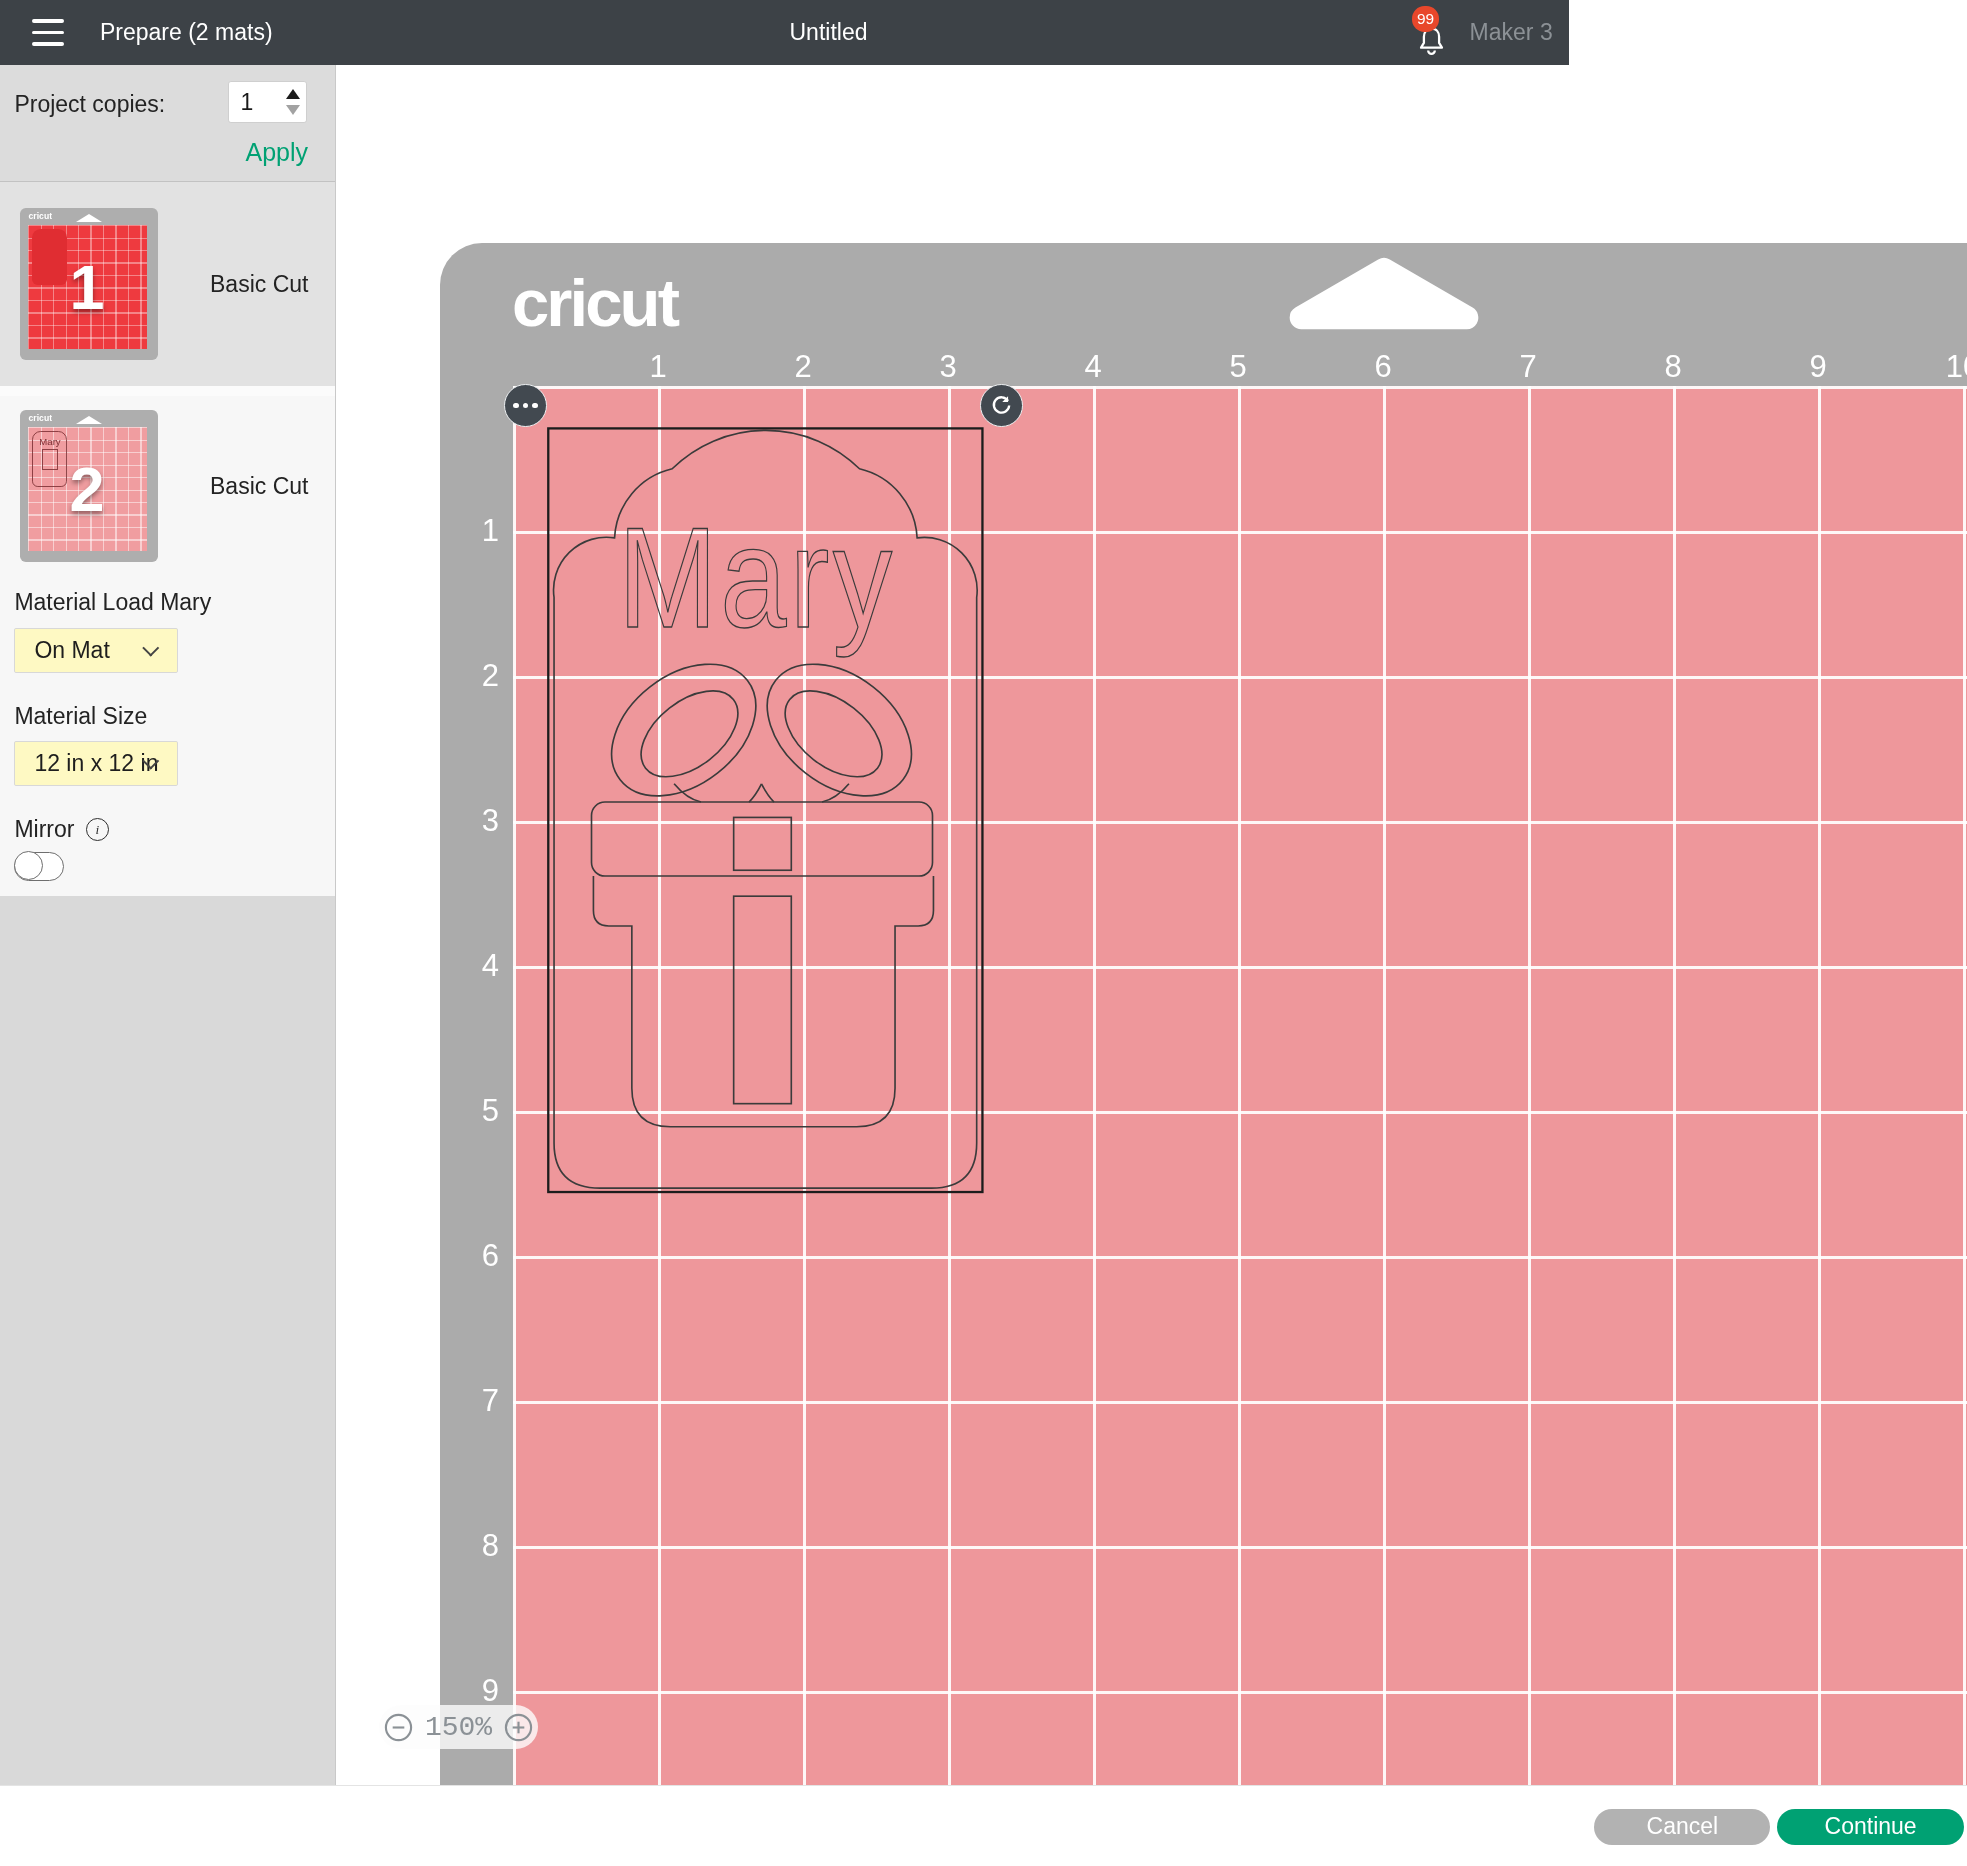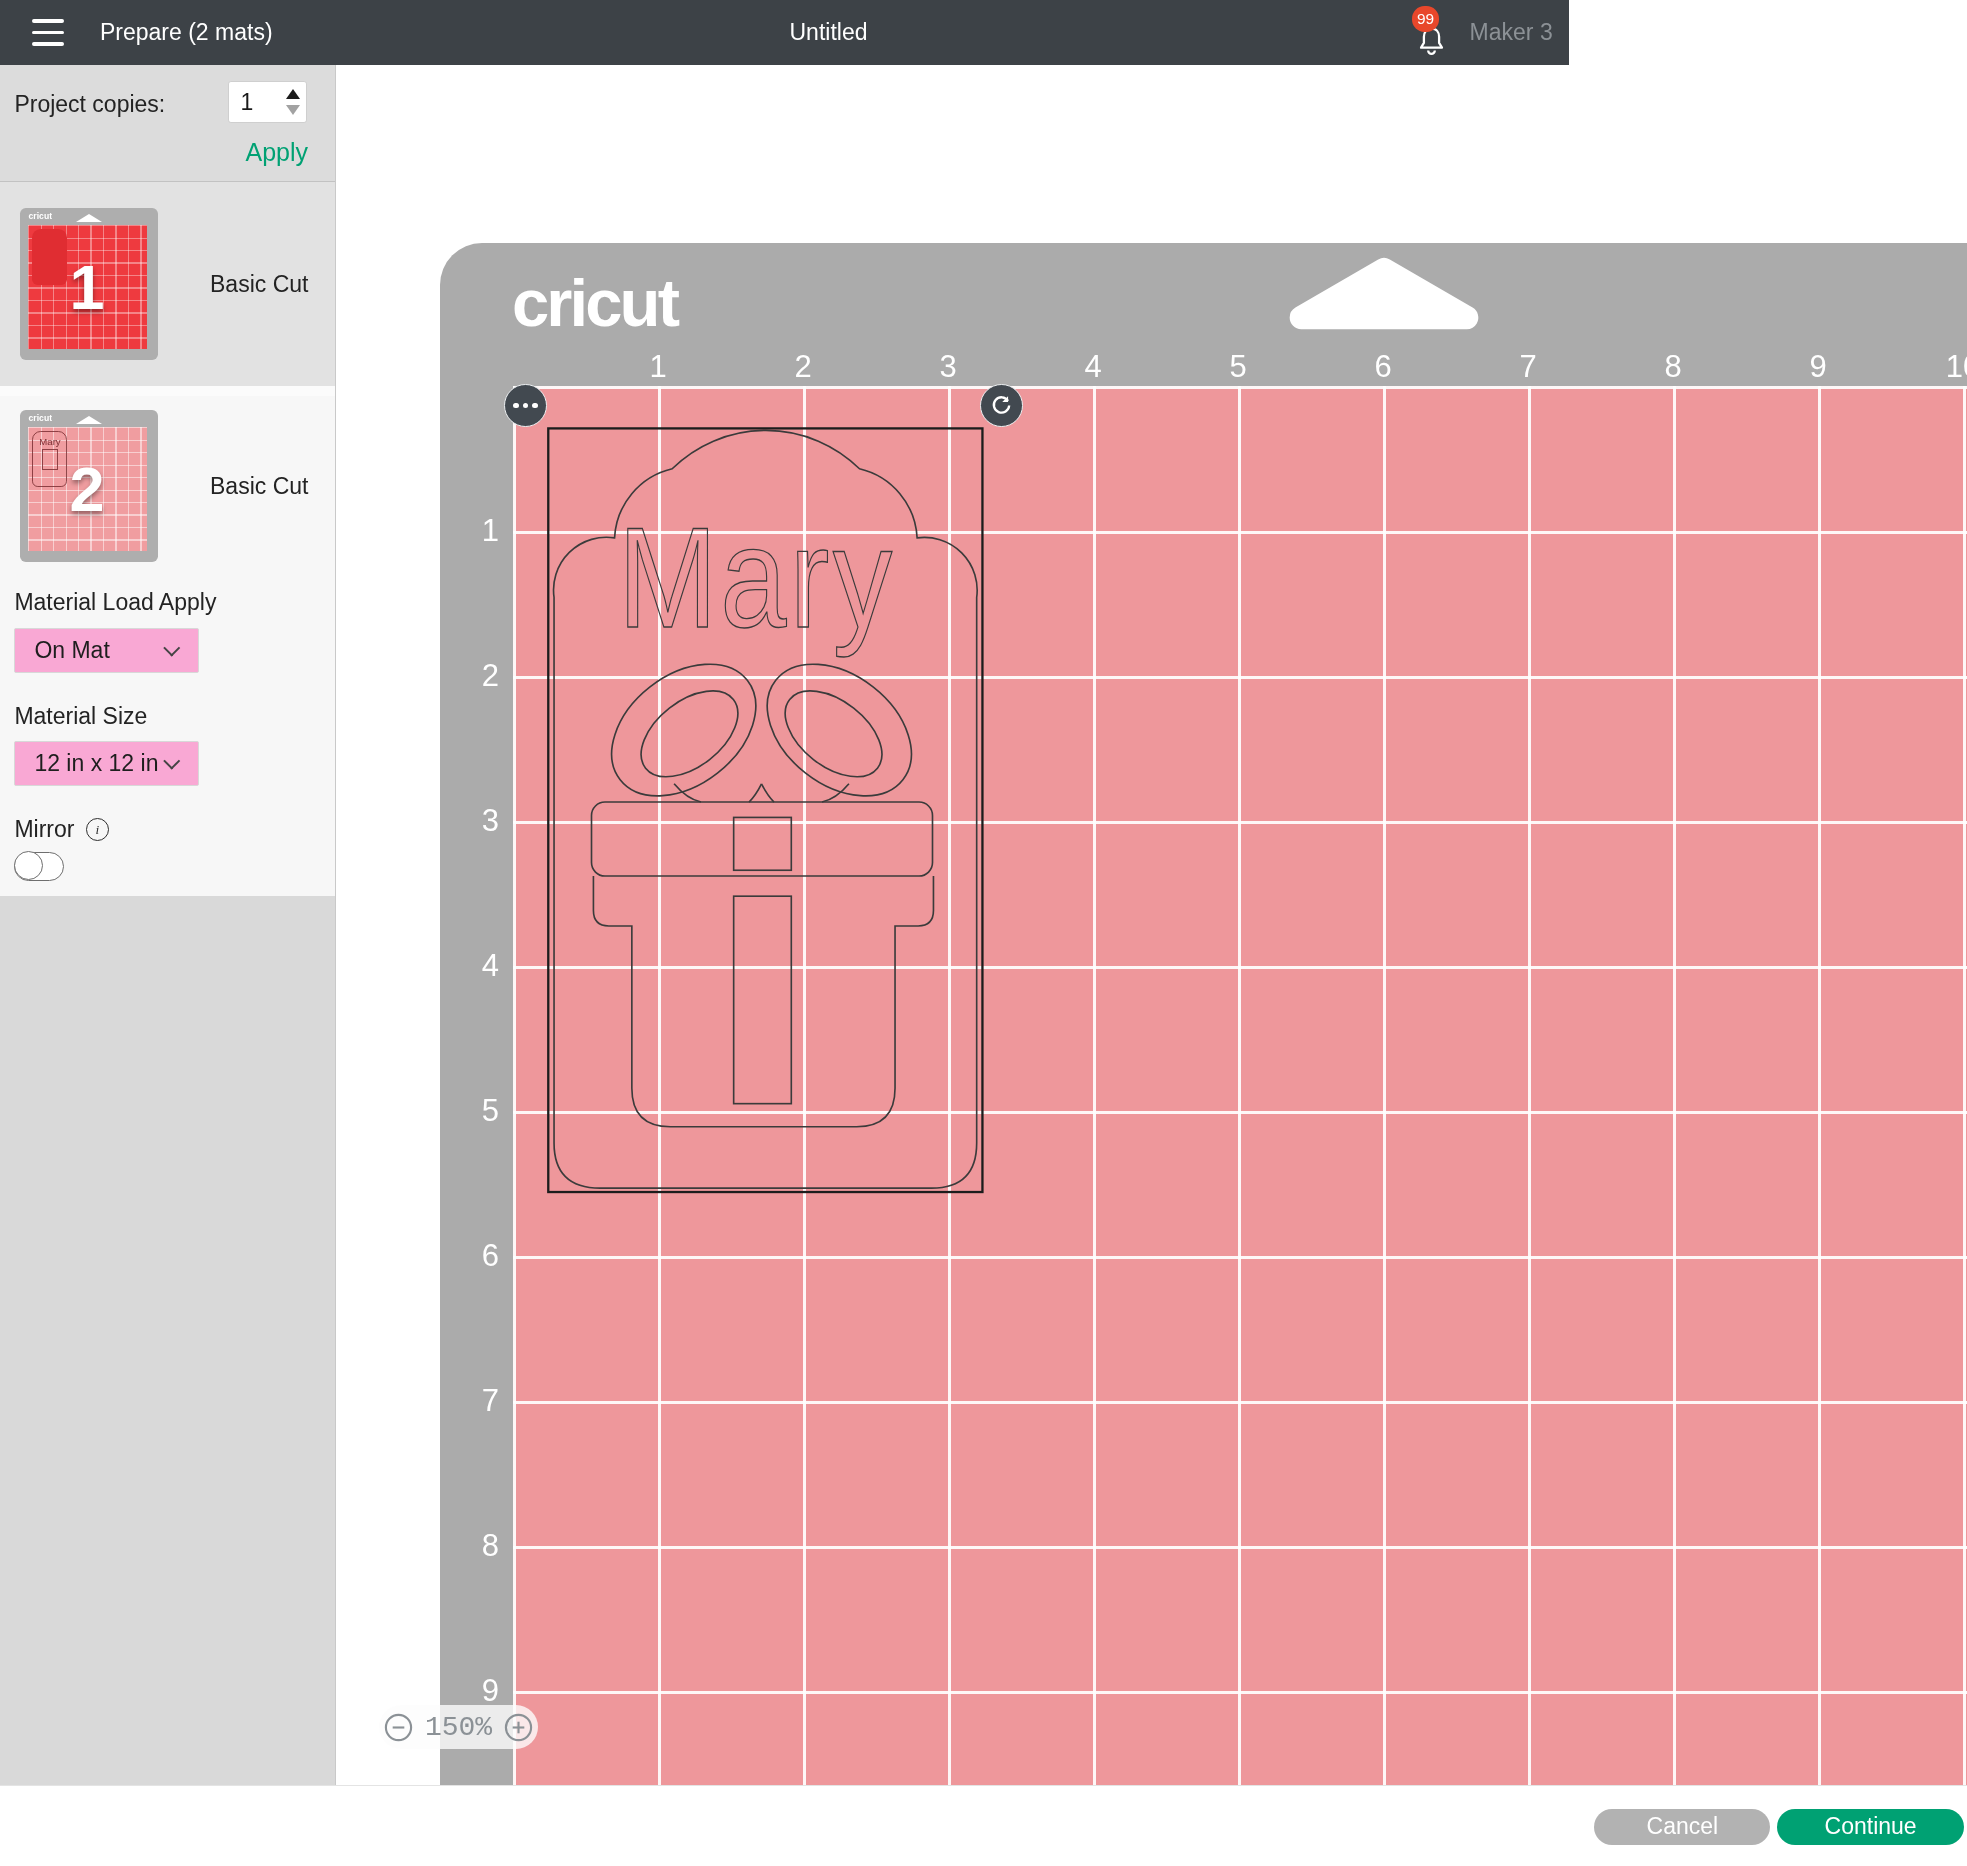--- a/index.html
+++ b/index.html
@@ -67,21 +67,21 @@
     border:1px solid rgba(125,48,52,.85); border-radius:8.6px 8.6px 5.8px 5.8px; overflow:hidden; }
   .tiny-name { display:block; margin-top:4.8px; text-align:center; font-size:9.6px;
     color:#7d3034; line-height:1; }
   .tiny-gift { display:block; width:15.4px; height:21px; margin:2.9px auto 0;
     border:1px solid rgba(125,48,52,.85); }
 
   .settings { height:319px; background:#f7f7f7; padding-left:14.4px; flex:none; }
   .field-label { font-size:23px; color:#232323; }
   .lbl-load { padding-top:12.5px; }
   .lbl-size { padding-top:30px; }
-  .select-box { width:185px; height:45px; background:#f9a8d4; border:1px solid #d8d8d8;
+  .select-box { width:164px; height:45px; background:#fef9c3; border:1px solid #d8d8d8;
     border-radius:1.9px; margin-top:11.5px; position:relative; cursor:pointer; }
   .select-value { font-size:23px; line-height:43px; margin-left:19px; color:#1e1e1e; }
   .chevron { position:absolute; right:21px; top:13.4px; width:11.5px; height:11.5px;
     border-right:2.4px solid #444; border-bottom:2.4px solid #444; transform:rotate(45deg); }
   .mirror-row { margin-top:30px; display:flex; align-items:center; gap:11.5px; }
   .info-icon { width:23px; height:23px; border:1.9px solid #2e2e2e; border-radius:50%;
     display:flex; align-items:center; justify-content:center; font-size:13.4px; font-style:italic;
     font-family:"Liberation Serif", serif; color:#2e2e2e; cursor:pointer; }
   .toggle { margin-top:8.6px; width:50px; height:29px; border:1.9px solid #6e6e6e; border-radius:15.4px;
     position:relative; background:#fff; cursor:pointer; }
@@ -186,21 +186,21 @@
           <span class="tiny-name">Mary</span>
           <span class="tiny-gift"></span>
         </div>
         <span class="thumb-num">2</span>
       </div>
     </div>
     <div class="mat-type">Basic Cut</div>
   </div>
 
   <div class="settings">
-    <div class="field-label lbl-load">Material Load Apply</div>
+    <div class="field-label lbl-load">Material Load Mary</div>
     <div class="select-box">
       <span class="select-value">On Mat</span>
       <span class="chevron"></span>
     </div>
     <div class="field-label lbl-size">Material Size</div>
     <div class="select-box">
       <span class="select-value">12 in x 12 in</span>
       <span class="chevron"></span>
     </div>
     <div class="mirror-row">

